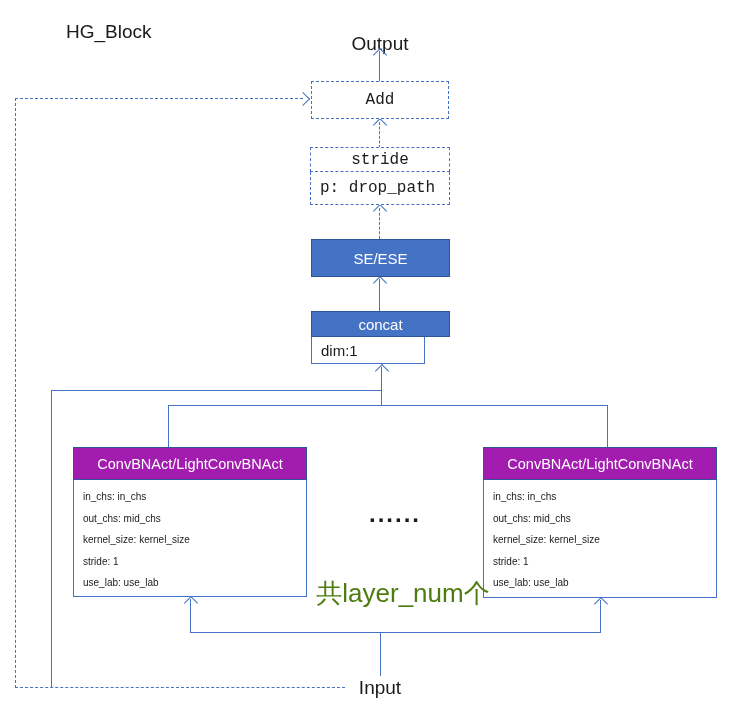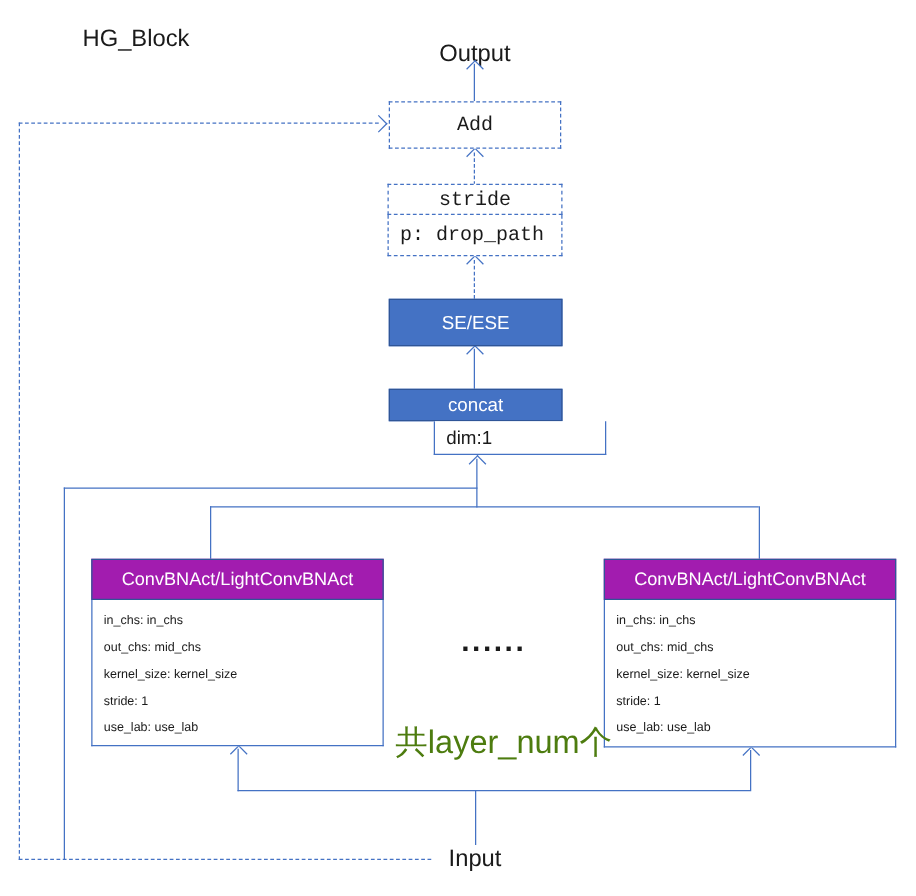--- a/index.html
+++ b/index.html
@@ -115,21 +115,21 @@
     <span>p: drop_path</span>
   </div>
 
   <div class="node solid-blue" style="left:311px;top:239px;width:139px;height:38px;">
     <span>SE/ESE</span>
   </div>
 
   <div class="node solid-blue" style="left:311px;top:311px;width:139px;height:26px;">
     <span>concat</span>
   </div>
-  <div class="node white-body" style="left:311px;top:337px;width:138px;height:27px;padding-left:9px;margin-left:36px;">
+  <div class="node white-body" style="left:311px;top:337px;width:114px;height:27px;padding-left:9px;">
     <span>dim:1</span>
   </div>
 
   <div class="conv-box" style="left:73px;top:447px;width:234px;">
     <div class="conv-header">ConvBNAct/LightConvBNAct</div>
     <div class="conv-body" style="height:117px;">
       <div>in_chs: in_chs</div>
       <div>out_chs: mid_chs</div>
       <div>kernel_size: kernel_size</div>
       <div>stride: 1</div>

